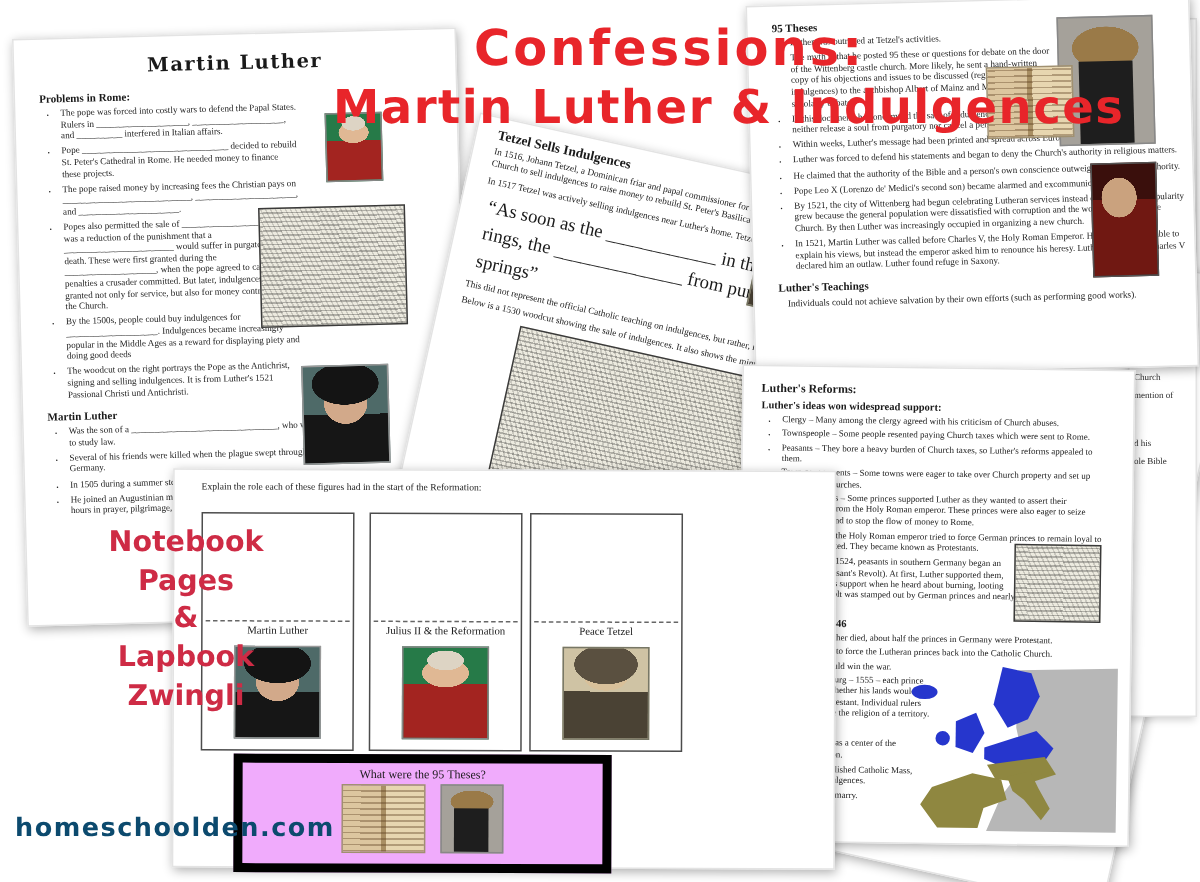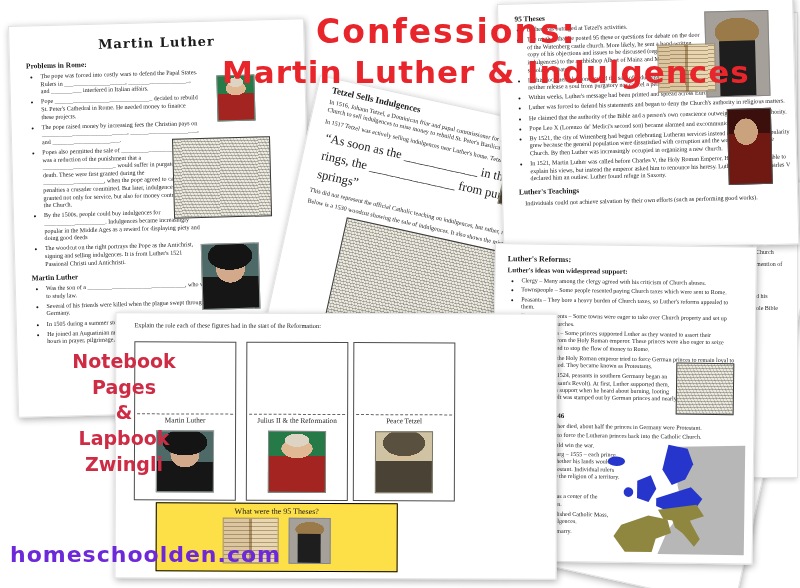--- a/index.html
+++ b/index.html
@@ -59,40 +59,40 @@
   .map-wrap{position:absolute;right:6px;bottom:6px;width:144px;height:114px;}
 
   
   .page-card{left:115px;top:313px;width:442px;height:266px;z-index:5;padding:8px 14px;transform:rotate(0.2deg);}
   .card-prompt{font-size:6.4px;margin:0 0 6px 4px;}
   .fig-box{position:absolute;top:28px;width:100px;height:157px;border:1px solid #4c4c4c;background:#fff;}
   .fig-b1{left:18px}.fig-b2{left:130px}.fig-b3{left:237px}
   .fig-div{position:absolute;left:2px;right:2px;top:71px;border-top:1px dashed #666;}
   .fig-cap{position:absolute;top:74px;left:0;width:100%;text-align:center;font-size:7.2px;}
   .fig-img{position:absolute;top:88px;left:50%;transform:translateX(-50%);width:56px;height:60px;}
-  .q-box{position:absolute;left:40px;top:189px;width:240px;height:67px;border:1px solid #000000;background:#fde047;}
+  .q-box{position:absolute;left:40px;top:189px;width:240px;height:67px;border:6px solid #000000;background:#f0abfc;}
   .q-cap{text-align:center;font-size:8px;margin:3px 0 2px 0;}
   .q-imgs{display:flex;justify-content:center;gap:10px;}
   .q-book{width:54px;height:44px;}
   .q-door{width:40px;height:44px;}
 
   
   .back-sheet{left:752px;top:12px;width:46px;height:466px;z-index:3;border-left:1px solid #ddd;box-shadow:-1px 2px 5px rgba(0,0,0,.18);}
   .frag{position:absolute;left:3px;font-size:6px;white-space:nowrap;color:#2b2b2b;}
   .fold-strip{left:449px;top:316px;width:54px;height:150px;z-index:4;background:linear-gradient(100deg,#ffffff 55%,#ececec);border:none;box-shadow:2px 2px 5px rgba(0,0,0,.25);overflow:hidden;}
   .strip-rot{position:absolute;left:46px;top:-2px;width:150px;transform:rotate(72deg);transform-origin:top left;font-size:6px;line-height:2.1;color:#2b2b2b;}
 
   
   .ttl{position:absolute;z-index:6;font-family:"DejaVu Sans",sans-serif;font-weight:bold;color:#e8252a;white-space:nowrap;}
   .ttl-1{left:316px;top:12px;font-size:33px;letter-spacing:2px;}
   .ttl-2{left:222px;top:54px;font-size:31px;letter-spacing:1px;}
   .promo{position:absolute;left:4px;top:349px;width:168px;z-index:6;text-align:center;
          font-family:"DejaVu Sans",sans-serif;font-weight:bold;font-size:19px;line-height:1.35;color:#ce2b45;margin-left:36px;}
   .site{position:absolute;left:10px;top:542px;z-index:6;font-family:"DejaVu Sans",sans-serif;font-weight:bold;
-        font-size:22px;letter-spacing:1px;color:#6d28d9;}
+        font-size:17px;letter-spacing:1px;color:#0c4a6e;}
 
   
   .engraving{background:
       repeating-linear-gradient(65deg,rgba(40,40,40,.18) 0 1px,transparent 1px 3px),
       repeating-linear-gradient(0deg,rgba(20,20,20,.28) 0 1px,transparent 1px 3px),
       #eceadf;border:1px solid #3a3a3a;}
   .p-luther{border:1px solid #999;background:
       radial-gradient(40% 22% at 50% 18%,#141414 0 99%,transparent 100%),
       radial-gradient(26% 22% at 50% 38%,#d2a98a 0 99%,transparent 100%),
       linear-gradient(0deg,#161616 0 50%,transparent 50%),#4e6a68;}

